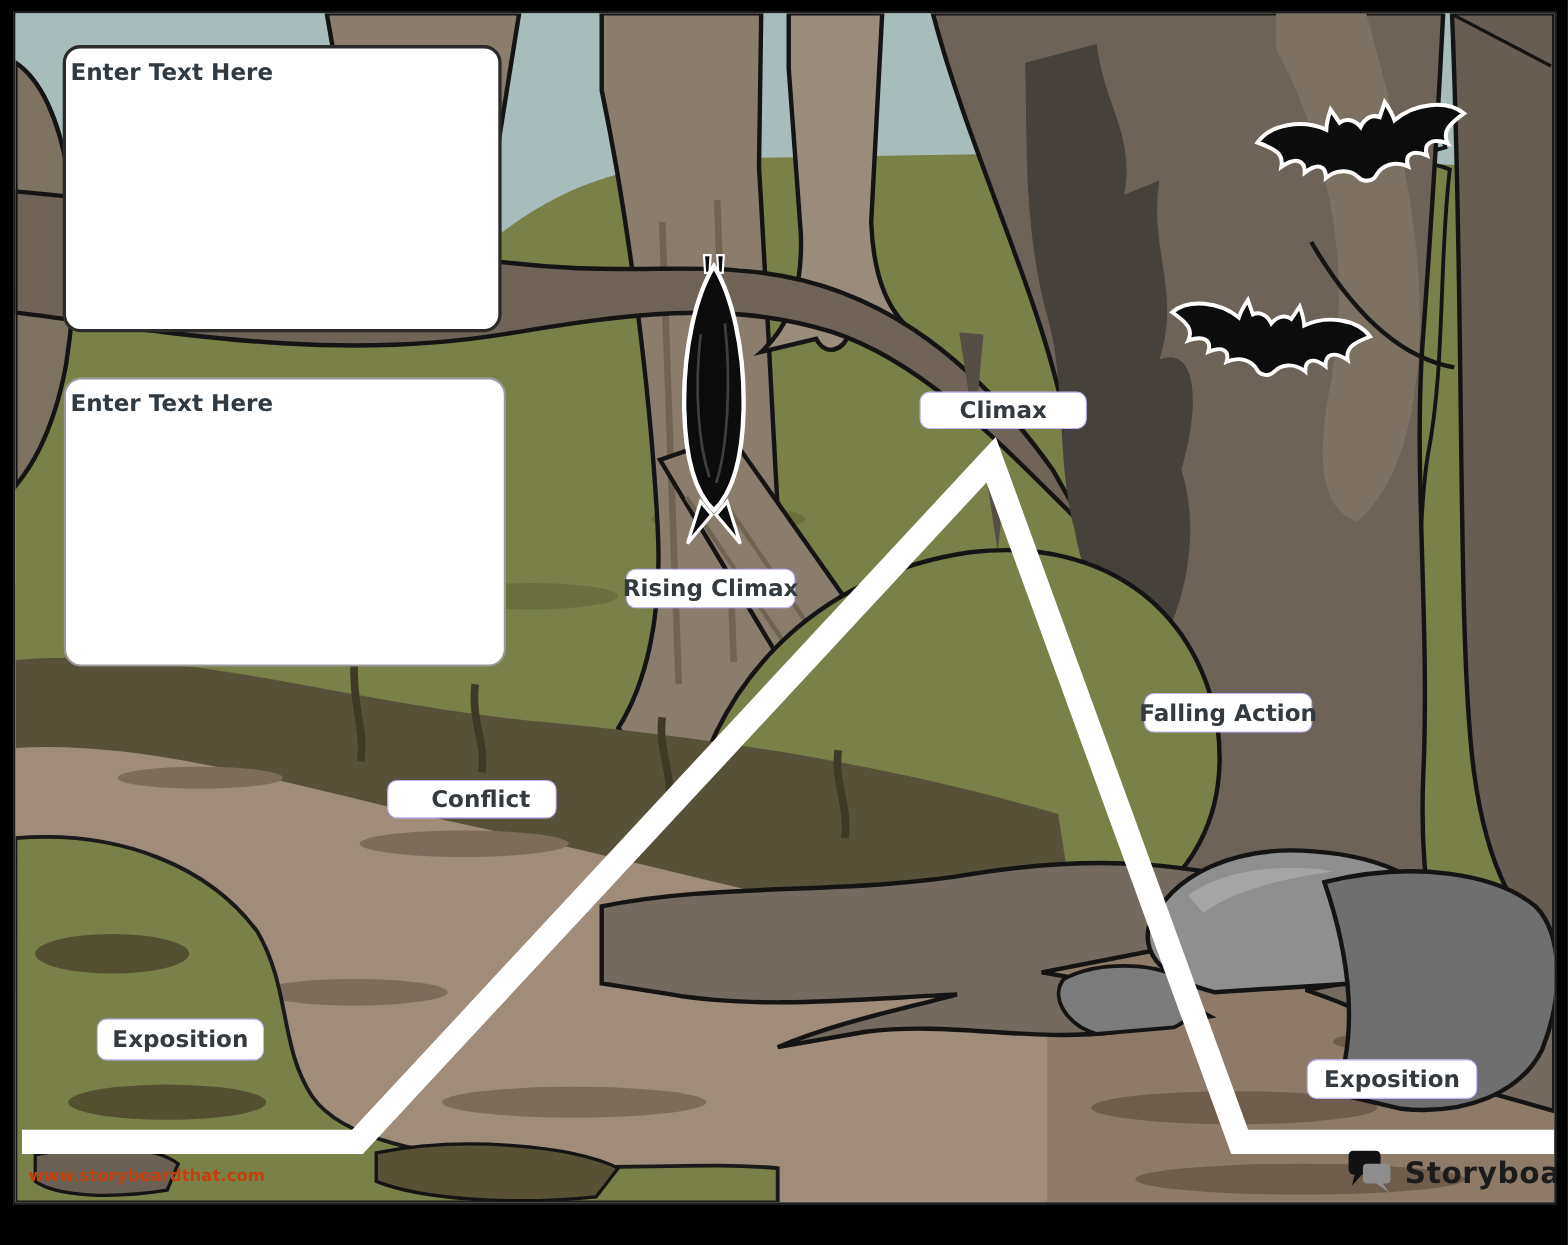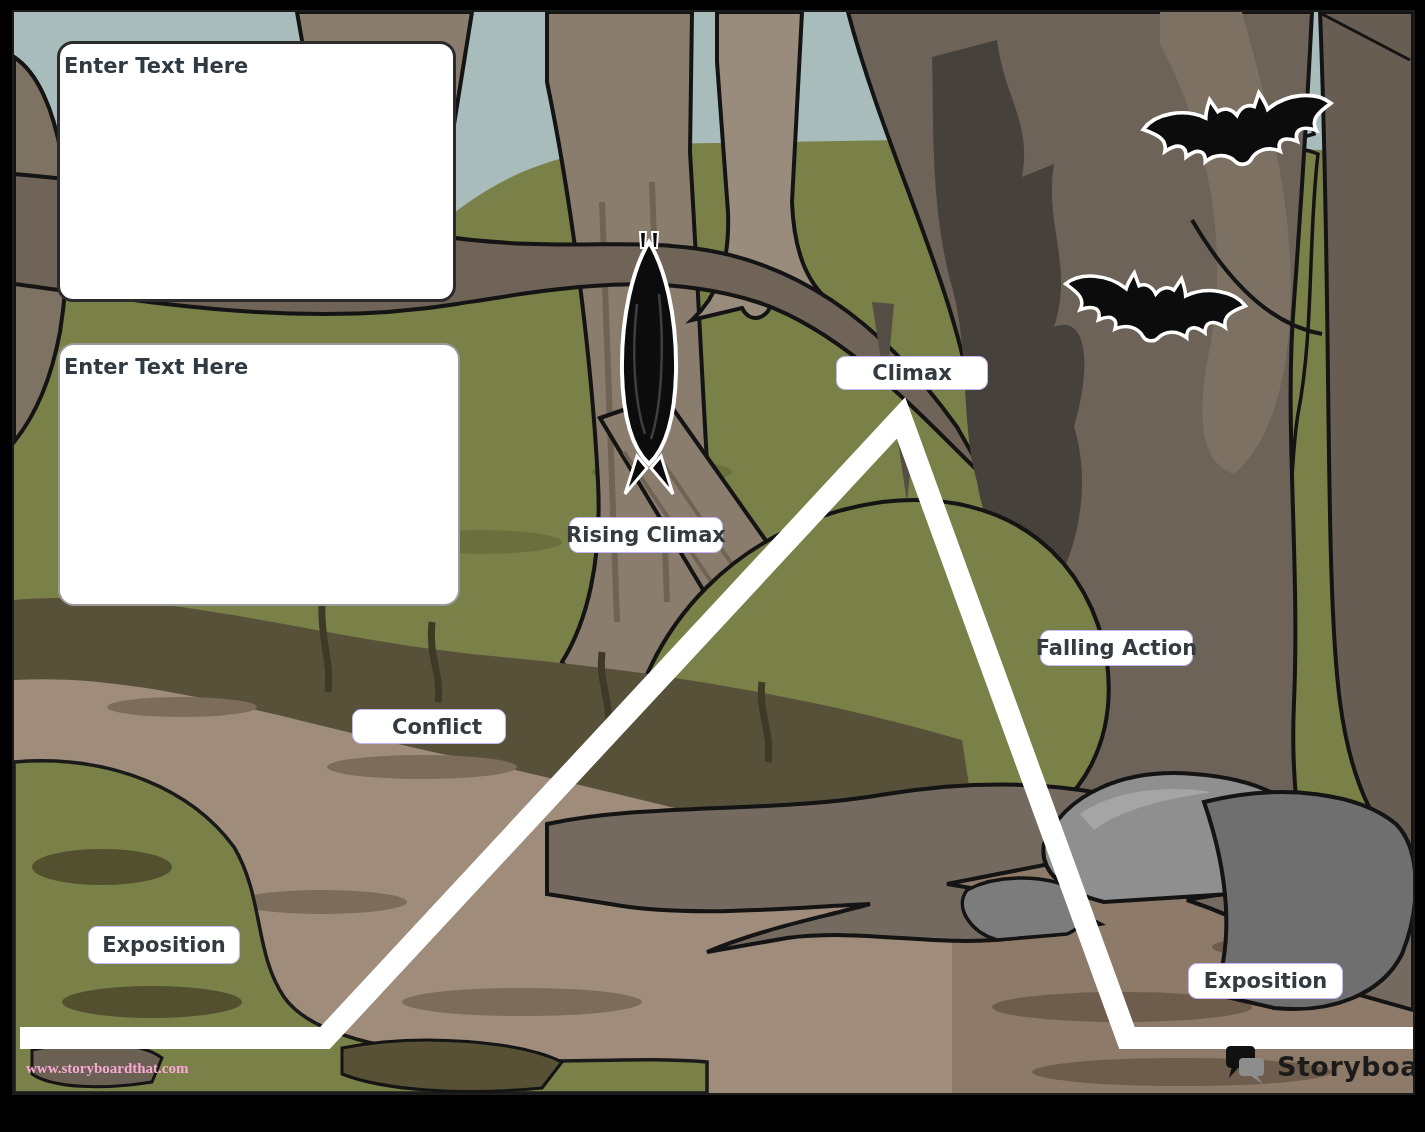--- a/index.html
+++ b/index.html
@@ -24,21 +24,21 @@
   .plot-label{position:absolute;background:#fff;border:1px solid #c4b5fd;border-radius:9px;
               display:flex;align-items:center;justify-content:center;box-sizing:border-box;
               font-weight:bold;font-size:21px;color:#333a40;white-space:nowrap;}
   #lbl-exposition{left:88px;top:926px;width:152px;height:38px;}
   #lbl-conflict{left:352px;top:709px;width:154px;height:35px;padding-left:16px;}
   #lbl-rising{left:569px;top:517px;width:154px;height:36px;}
   #lbl-climax{left:836px;top:356px;width:152px;height:34px;}
   #lbl-falling{left:1040px;top:630px;width:153px;height:36px;}
   #lbl-resolution{left:1188px;top:963px;width:155px;height:36px;}
   
-  #watermark{position:absolute;left:26px;top:1060px;font-size:15px;font-weight:bold;color:#f9a8d4;font-family:Liberation Serif, serif;}
+  #watermark{position:absolute;left:26px;top:1060px;font-size:15px;font-weight:bold;color:#c2410c;}
   #footer-logo{position:absolute;left:1224px;top:1048px;height:36px;display:flex;align-items:center;gap:7px;}
   #footer-logo .logo-text{font-size:27px;font-weight:600;letter-spacing:.5px;color:#1b1b1b;}
 </style>
 </head>
 <body>
 
 <div id="screen">
 
   <div id="scene">
     <svg viewBox="12 10 1399 1081" preserveAspectRatio="none">

